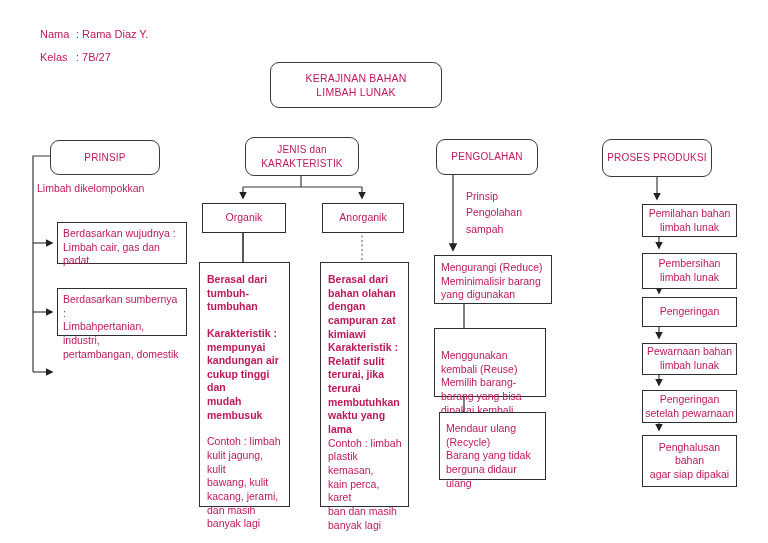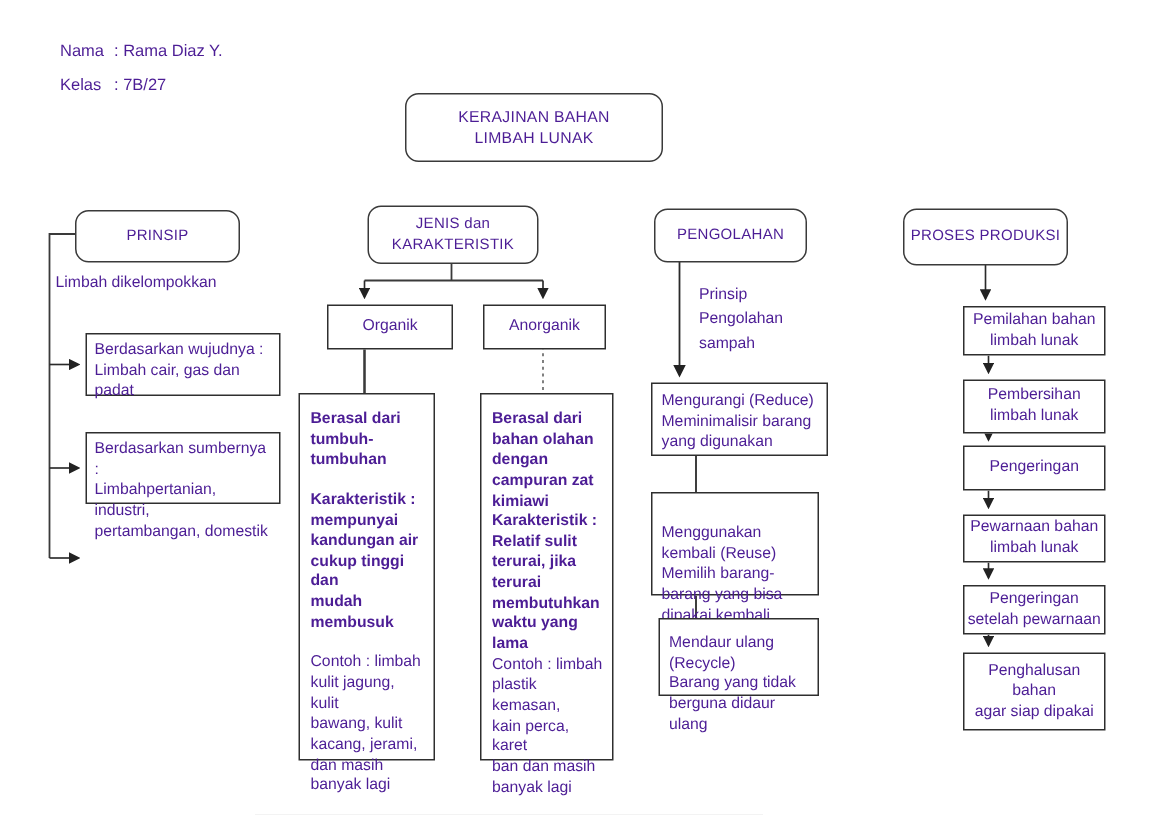--- a/index.html
+++ b/index.html
@@ -1,18 +1,18 @@
 <!DOCTYPE html>
 <html><head>
 <meta charset="utf-8">
 <style>
   html,body{margin:0;padding:0;background:#e9e9e9;}
   .canvas{
     position:relative;width:768px;height:543px;background:#ffffff;
-    font-family:"Liberation Sans",sans-serif;color:#4c1d95;overflow:hidden;
+    font-family:"Liberation Sans",sans-serif;color:#be185d;overflow:hidden;
   }
   .wires{position:absolute;left:0;top:0;width:768px;height:543px;pointer-events:none;}
   .pre{white-space:pre-line;}
   
   .student{position:absolute;left:40px;top:28px;font-size:11px;}
   .student .row{display:flex;margin-bottom:11px;}
   .student .lbl{width:28px;}
   .student .val{margin-left:8px;}
   
   .rbox{
@@ -29,33 +29,33 @@
   .sqbox{position:absolute;border:1.6px solid #2e2e2e;background:#fff;font-size:10.5px;line-height:1.3;}
   .sqbox .head{font-weight:normal;}
   .notetext{position:absolute;font-size:10.5px;}
   #prinsip-note{left:37px;top:182px;}
   #pengolahan-note{left:466px;top:188px;line-height:1.55;}
   
   #p-item-0{left:57px;top:222px;width:130px;height:42px;padding:4px 5px;box-sizing:border-box;}
   #p-item-1{left:57px;top:288px;width:130px;height:48px;padding:4px 5px;box-sizing:border-box;}
   #p-item-2{left:57px;top:346px;width:130px;height:53px;padding:4px 5px;box-sizing:border-box;}
   
-  #organik-box{left:218px;top:203px;width:82px;height:28px;display:flex;align-items:center;justify-content:center;text-align:center;}
+  #organik-box{left:202px;top:203px;width:82px;height:28px;display:flex;align-items:center;justify-content:center;text-align:center;}
   #anorganik-box{left:322px;top:203px;width:80px;height:28px;display:flex;align-items:center;justify-content:center;}
   .descbox{padding:10px 6px 6px 7px;box-sizing:border-box;}
   #organik-desc{left:199px;top:262px;width:91px;height:245px;}
   #anorganik-desc{left:320px;top:262px;width:89px;height:245px;}
   #organik-desc .sect{margin:0 0 13px 0;font-weight:bold;}
   #organik-desc .sect.last{margin:0;font-weight:normal;}
   #anorganik-desc .sect{margin:0;font-weight:bold;}
   #anorganik-desc .sect.last{font-weight:normal;}
   
   #g-item-0{left:434px;top:255px;width:118px;height:49px;padding:5px 6px;box-sizing:border-box;}
   #g-item-1{left:434px;top:328px;width:112px;height:69px;padding:20px 6px;box-sizing:border-box;}
-  #g-item-2{left:439px;top:412px;width:107px;height:52px;padding:9px 6px;box-sizing:border-box;}
+  #g-item-2{left:439px;top:412px;width:107px;height:68px;padding:9px 6px;box-sizing:border-box;}
   
   .step{display:flex;align-items:center;justify-content:center;text-align:center;left:612px;width:95px;box-sizing:border-box;margin-left:30px;}
   #s-0{top:204px;height:33px;}
   #s-1{top:253px;height:36px;}
   #s-2{top:297px;height:30px;}
   #s-3{top:343px;height:32px;}
   #s-4{top:390px;height:33px;}
   #s-5{top:435px;height:52px;}
 </style>
 </head>

